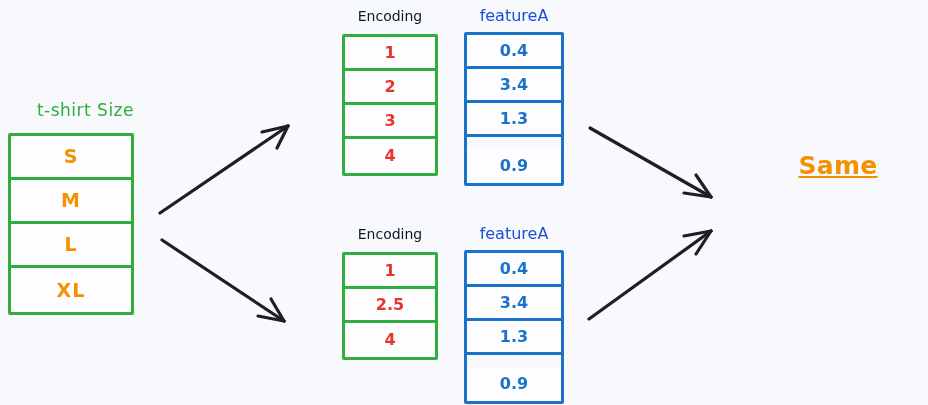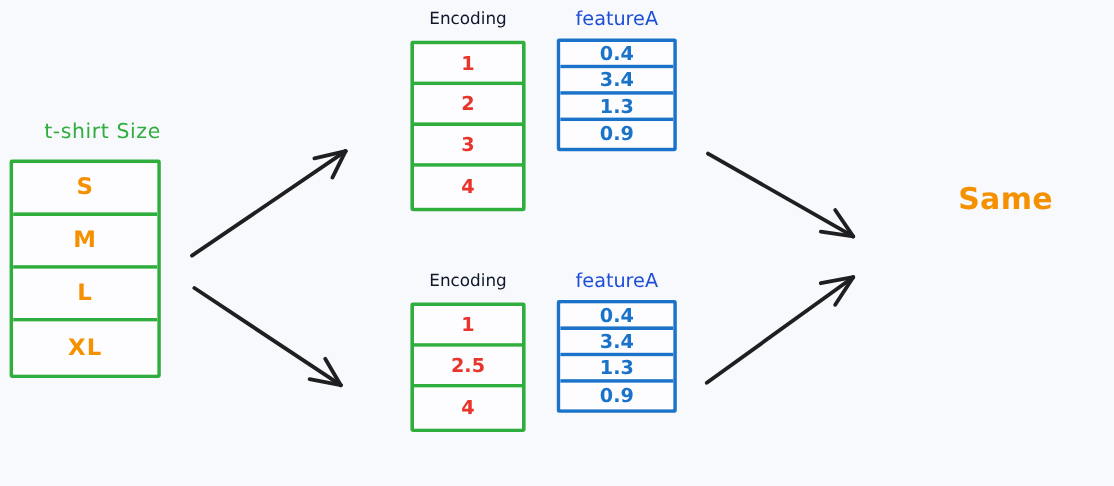--- a/index.html
+++ b/index.html
@@ -117,24 +117,24 @@
     top: 0px;
     font-size: 16px;
     color: #1d4ed8;
   }
   .tbl-feat .tbl-body {
     top: 26px;
     border: 3px solid #1a73c8;
     border-radius: 2px;
   }
   .tbl-feat .row {
-    height: 22px;
+    height: 34px;
     border-bottom: 3px solid #1a73c8;
   }
-  .tbl-feat .row:last-child { border-bottom: none; }
+  .tbl-feat .row:last-child { border-bottom: none; margin-top: 12px; }
   .tbl-feat .cell {
     font-size: 16px;
     color: #1a73c8;
     font-weight: 600;
   }
 
   #tbl-enc-top  { left: 342px; top: 8px;   }
   #tbl-feat-top { left: 464px; top: 6px;   }
   #tbl-enc-bot  { left: 342px; top: 226px; }
   #tbl-feat-bot { left: 464px; top: 224px; }
@@ -144,20 +144,21 @@
     position: absolute;
     left: 748px;
     top: 148px;
     width: 180px;
     text-align: center;
     color: #f59100;
     font-size: 25px;
     font-weight: 600;
     line-height: 1.42;
     letter-spacing: 0.3px;
+    text-decoration: underline;
   }
   #conclusion div { white-space: nowrap; }
 </style>
 </head>
 <body>
 
 <div id="canvas">
 
   <svg class="arrows" viewBox="0 0 928 405">
     <g stroke="#1f1f22" stroke-width="3.2" fill="none" stroke-linecap="round">

